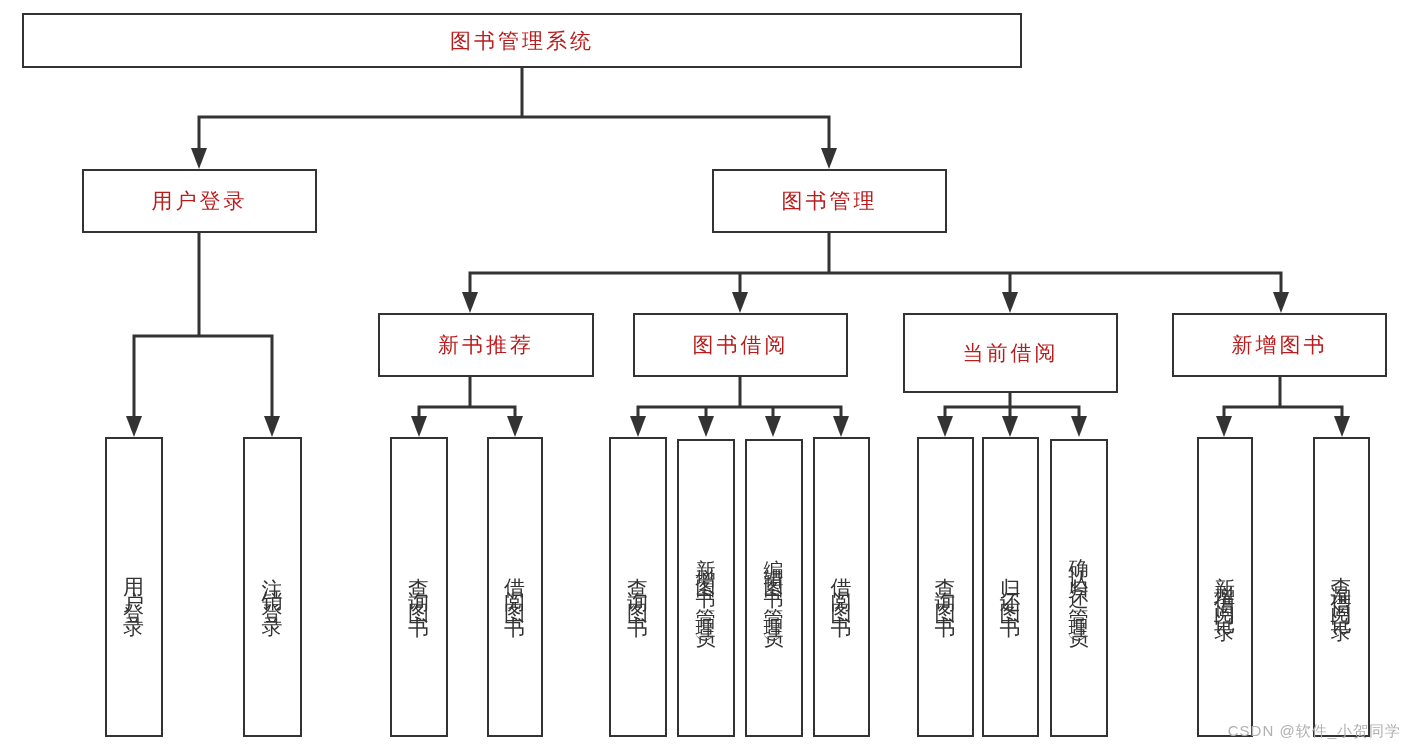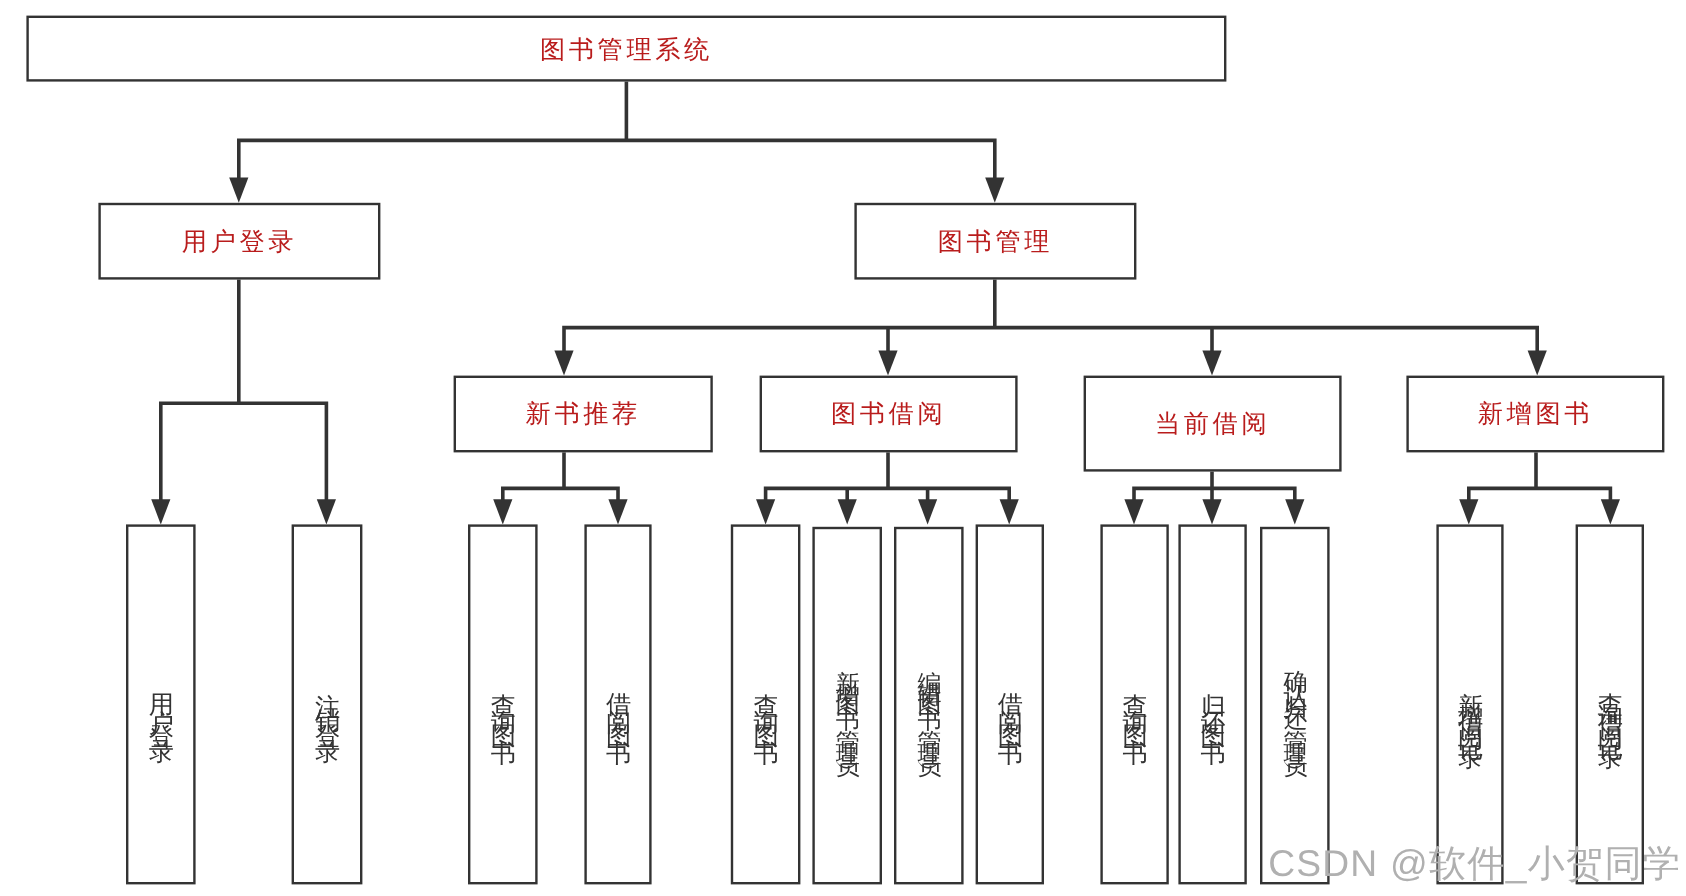--- a/index.html
+++ b/index.html
@@ -51,21 +51,21 @@
     color: #333333;
     line-height: 1;
   }
   .node.v.len6 span { letter-spacing: 9px; }
   .node.v.long span { letter-spacing: 10px; font-size: 20px; }
 
   .watermark {
     position: absolute;
     right: 4px;
     bottom: 6px;
-    font-size: 31px;
+    font-size: 15px;
     letter-spacing: 1px;
     color: #b0b0b0;
     white-space: nowrap;
     z-index: 5;
   }
 </style>
 </head>
 <body>
 
 <div class="canvas">

